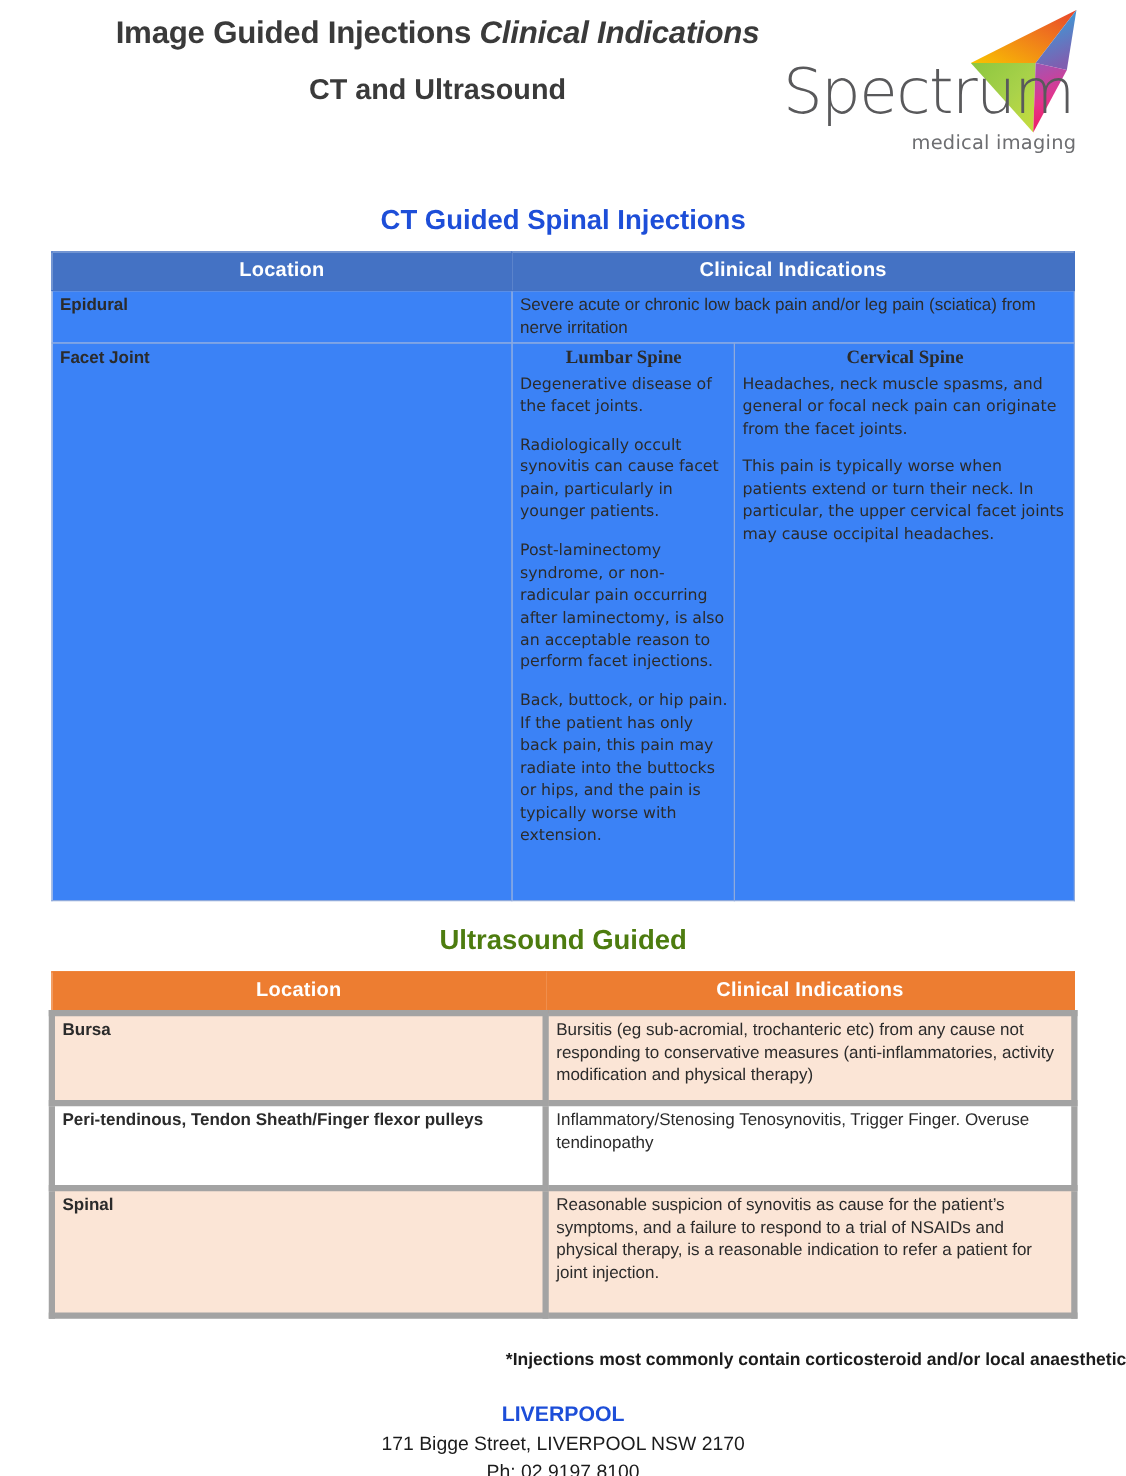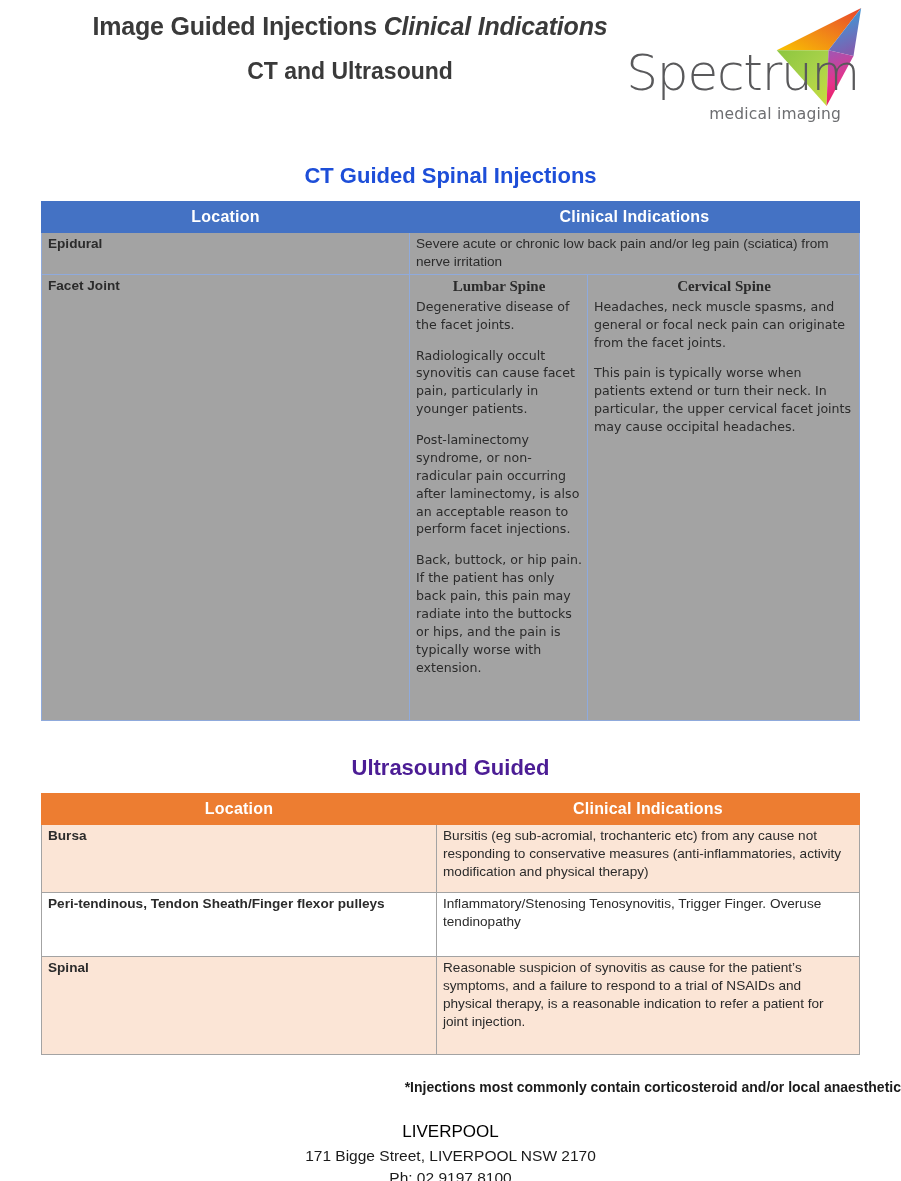--- a/index.html
+++ b/index.html
@@ -66,41 +66,40 @@
     top: 42px;
     font-size: 50px;
     color: #59595b;
     font-family: "DejaVu Sans", sans-serif;
     font-weight: 300;
     letter-spacing: -1.2px;
     line-height: 1;
   }
   .logo-sub {
     position: absolute;
-    right: 24px;
+    right: 4px;
     top: 99px;
     font-size: 15.5px;
     color: #6d6e71;
     font-family: "DejaVu Sans", sans-serif;
     letter-spacing: 0.2px;
   }
 
   
   .section-heading {
     text-align: center;
     font-size: 22px;
     font-weight: bold;
   }
   .section-heading.ct {
     color: #1d4ed8;
     margin-top: 15px;
   }
   .section-heading.us {
-    color: #4c1d95;
-    margin-top: 16px;
+    color: #4d7c0f;
   }
 
   
   table.itable {
     border-collapse: collapse;
     table-layout: fixed;
     width: 818px;
     margin: 0 auto;
   }
   table.itable td, table.itable th {
@@ -119,63 +118,63 @@
   }
   .loc-cell {
     font-weight: bold;
     font-size: 14px;
   }
 
   
   #ct-table thead th { background: #4472c4; }
   #ct-table td { border: 1px solid #8faadc; }
   #ct-table thead th { border: 1px solid #4472c4; }
-  #ct-table tr.shade td { background: #a3a3a3; }
+  #ct-table tr.shade td { background: #3b82f6; }
   #ct-table tr.plain td { background: #ffffff; }
   #ct-table .subhead {
     text-align: center;
     font-weight: bold;
     display: block;
     margin-bottom: 1px;
     font-family: "Liberation Serif", serif;
     font-size: 15px;
   }
   #ct-table .facet-cell p {
     margin: 0 0 13px 0;
     font-family: "DejaVu Sans", sans-serif;
     font-size: 12.6px;
     line-height: 1.42;
   }
   #ct-table .facet-cell p:last-child { margin-bottom: 0; }
 
   
   #us-table thead th { background: #ed7d31; }
-  #us-table td { border: 1px solid #a3a3a3; }
+  #us-table td { border: 5px solid #a3a3a3; }
   #us-table thead th { border: 1px solid #ed7d31; }
   #us-table tr.shade td { background: #fbe5d6; }
   #us-table tr.plain td { background: #ffffff; }
 
   
   .footnote {
     text-align: right;
     font-size: 14px;
     font-weight: bold;
     color: #1b1b1b;
     margin-top: 24px;
     padding-left: 44px;
   }
   .addr-block {
     text-align: center;
     margin-top: 25px;
     line-height: 1.45;
   }
   .addr-city {
     font-size: 17px;
-    font-weight: normal;
-    color: #000000;
+    font-weight: bold;
+    color: #1d4ed8;
   }
   .addr-line {
     font-size: 15.5px;
     color: #1b1b1b;
   }
   .spacer-12 { height: 12px; }
   .spacer-18 { height: 18px; }
 </style>
 </head>
 <body>

